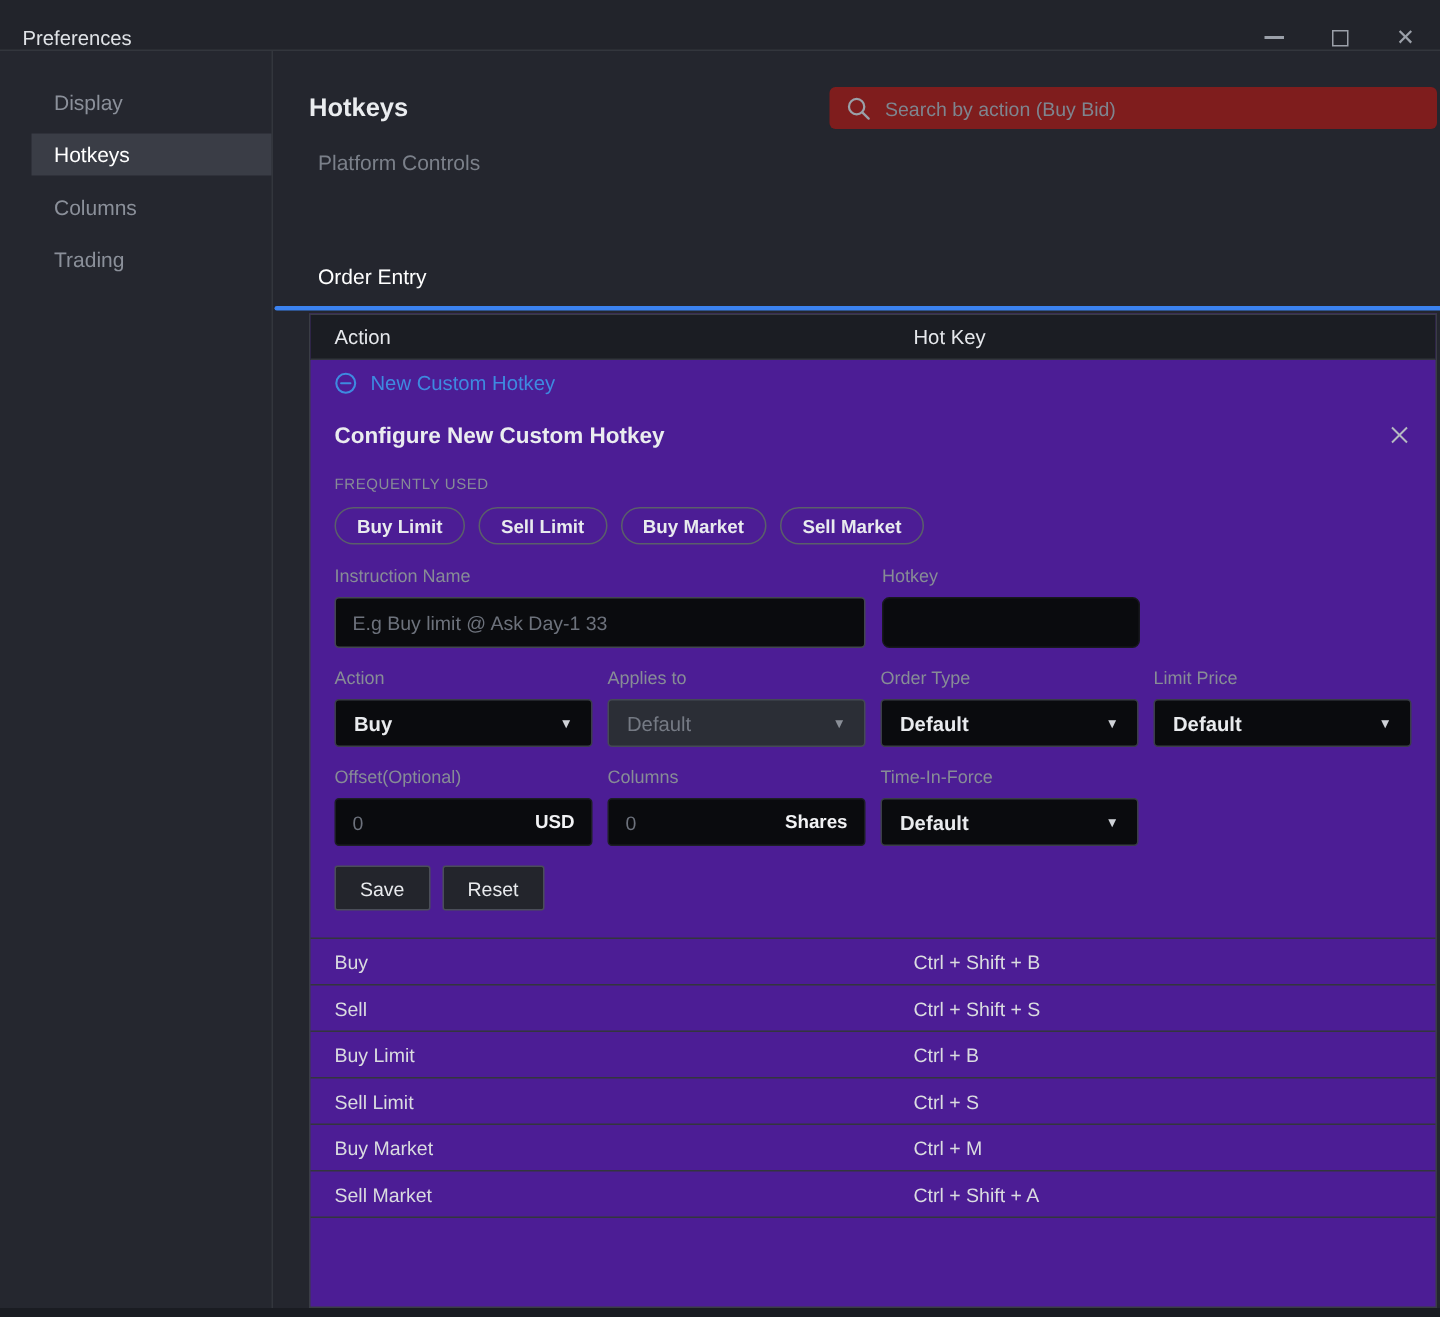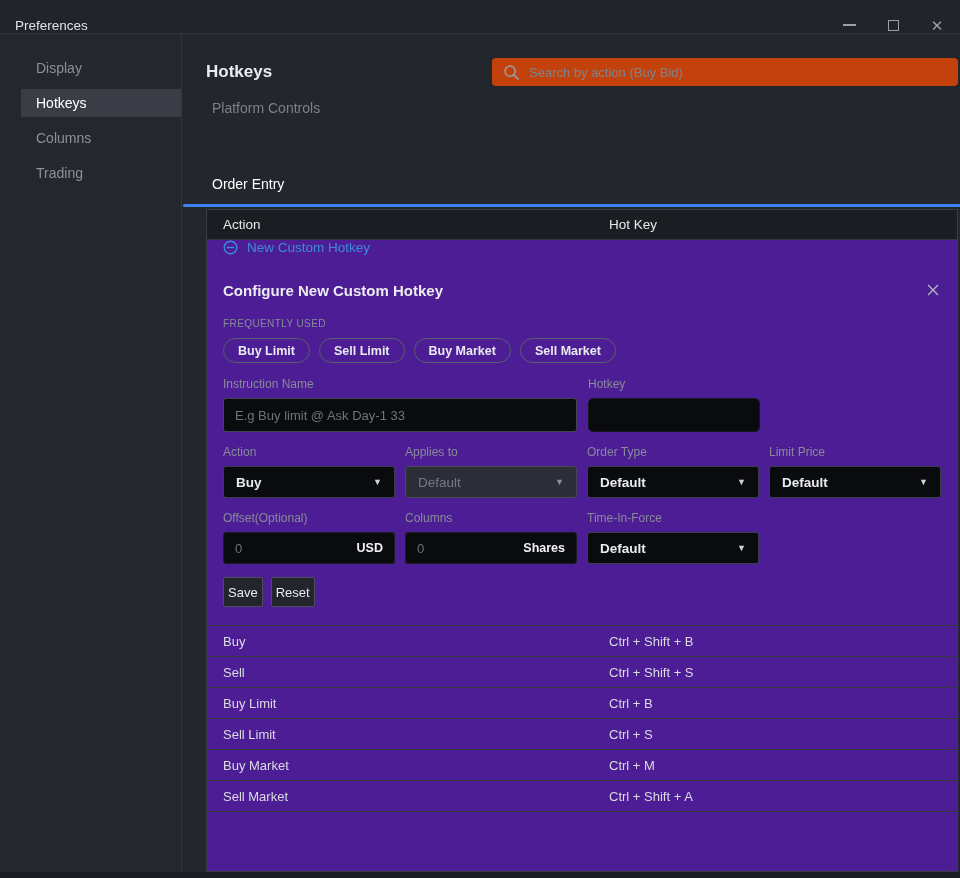--- a/index.html
+++ b/index.html
@@ -25,41 +25,41 @@
   .sidebar { width:182px; background:#25272f; border-right:1px solid #33363d; padding-top:20px;
     flex-shrink:0; }
   .side-item { height:28px; display:flex; align-items:center; padding-left:36px;
     color:#8b909a; font-size:14px; margin-bottom:7px; cursor:pointer; }
   .side-item.active { background:#3a3d46; color:#ffffff; margin-left:21px; padding-left:15px; }
 
   
   .main { flex:1; padding:24px 23px 0 24px; background:#24262e; display:flex; flex-direction:column; }
   .main-header { display:flex; align-items:center; height:28px; flex-shrink:0; }
   .page-title { font-size:17px; font-weight:700; color:#eaecef; }
-  .search { margin-left:auto; width:466px; height:28px; background:#c2410c; border-radius:4px;
+  .search { margin-left:auto; width:405px; height:28px; background:#7f1d1d; border-radius:4px;
     display:flex; align-items:center; padding:0 11px; gap:9px; }
   .search input { background:transparent; border:none; outline:none; flex:1;
     color:#c9cdd3; font-size:13px; font-family:"Liberation Sans", sans-serif; }
   .search input::placeholder { color:#7e858f; }
 
   .tabs { display:flex; margin-top:14px; padding-left:6px; gap:45px; flex-shrink:0;flex-direction:column; }
   .tab { position:relative; font-size:14px; color:#7b808a; padding-bottom:15px; cursor:pointer; }
   .tab.active { color:#ffffff; }
   .tab.active::after { content:""; position:absolute; left:-29px; right:-29px; bottom:0;
     height:3px; border-radius:2px; background:#3b82f0; }
 
   
   .container { margin-top:2px; border:1px solid #3a3d45; background:#4c1d95;
     height:705px; display:flex; flex-direction:column; }
   .thead { height:30px; background:#1b1d23; border-bottom:1px solid #33363d;
     display:flex; align-items:center; padding:0 16px; flex-shrink:0; }
   .th { font-size:13.5px; color:#e6e8ec; }
   .col-action { width:386px; flex-shrink:0; }
 
-  .new-row { height:31px; display:flex; align-items:flex-start; padding:0 16px; gap:9px;
+  .new-row { height:31px; display:flex; align-items:center; padding:0 16px; gap:9px;
     cursor:pointer; flex-shrink:0; }
   .new-row-label { color:#3e8ae0; font-size:13.5px; }
 
   
   .configure { padding:2px 16px 18px; flex-shrink:0; }
   .cfg-head { display:flex; align-items:center; height:34px; }
   .cfg-title { font-size:15px; font-weight:600; color:#eaecef; }
   .cfg-close { margin-left:auto; cursor:pointer; display:flex; }
   .freq-label { margin-top:11px; font-size:10px; letter-spacing:0.4px; color:#878c96; }
   .pills { display:flex; gap:9px; margin-top:9px; }
@@ -87,21 +87,21 @@
   .dropdown.disabled .dd-chev { color:#8a8f98; }
 
   .suffix-input { height:32px; background:#0a0b0e; border:1px solid #1c1e24; border-radius:3px;
     display:flex; align-items:center; padding:0 11px; }
   .suffix-input input { flex:1; min-width:0; background:transparent; border:none; outline:none;
     color:#e9ebee; font-size:13px; font-family:"Liberation Sans", sans-serif; }
   .suffix-input input::placeholder { color:#6d727c; }
   .suffix { font-size:12.5px; font-weight:700; color:#f2f3f5; }
 
   .btn-row { display:flex; gap:8px; margin-top:13px; }
-  .btn { height:30px; padding:0 4px; background:#23252c; border:1px solid #4a4e58;
+  .btn { height:30px; padding:0 16px; background:#23252c; border:1px solid #4a4e58;
     border-radius:2px; color:#e9ebee; font-size:13px; cursor:pointer;
     font-family:"Liberation Sans", sans-serif; }
 
   
   .hk-row { height:31px; display:flex; align-items:center; padding:0 16px;
     border-top:1px solid #33363d; cursor:pointer; flex-shrink:0; }
   .hk-cell { font-size:13px; color:#dadce0; }
   .table-filler { flex:1; border-top:1px solid #33363d; }
 </style>
 </head>

